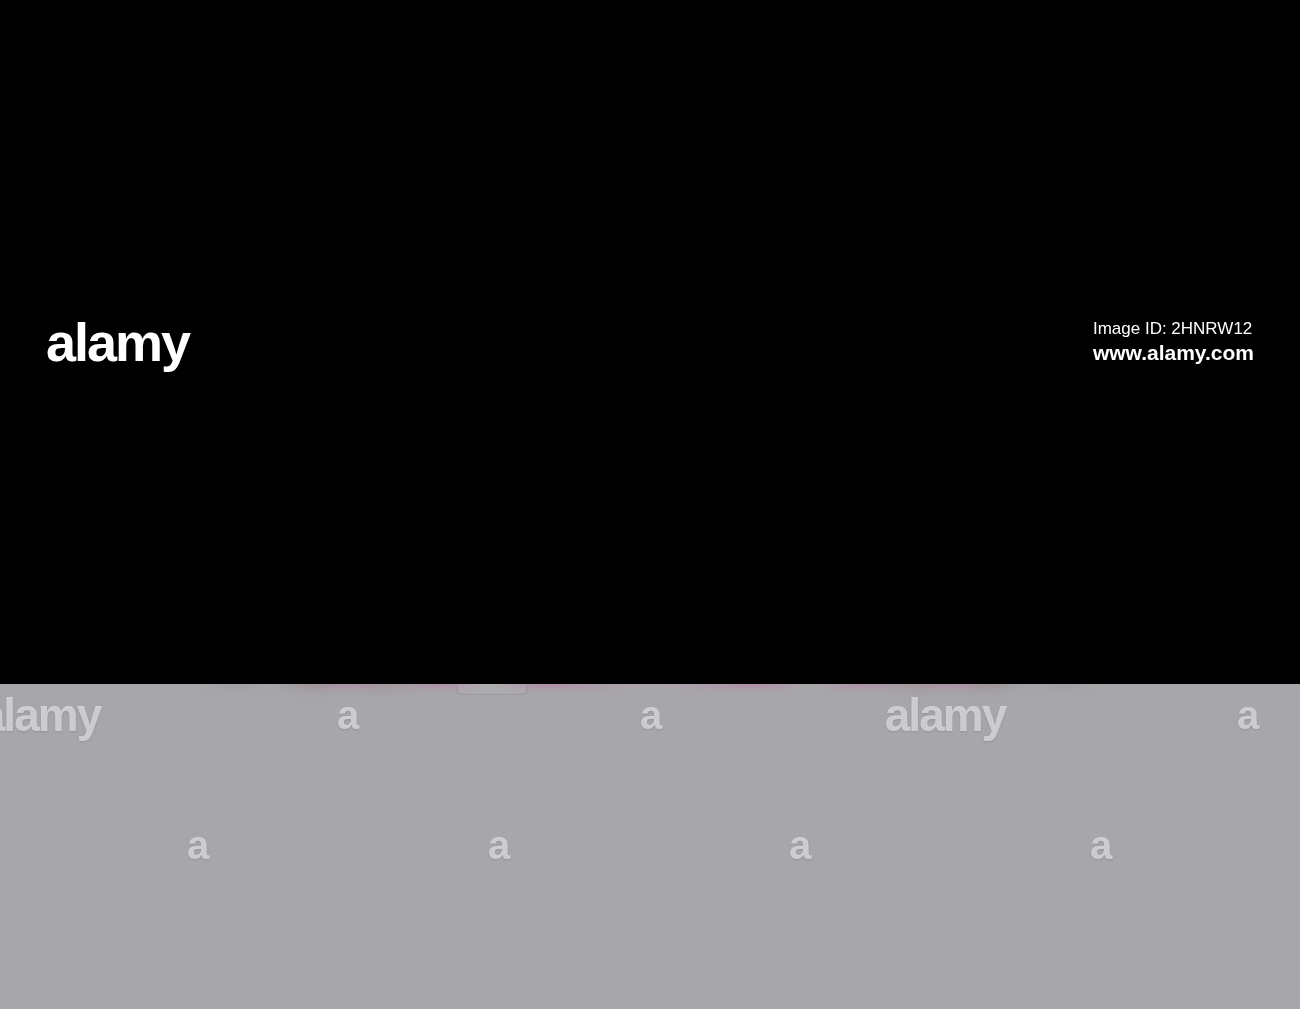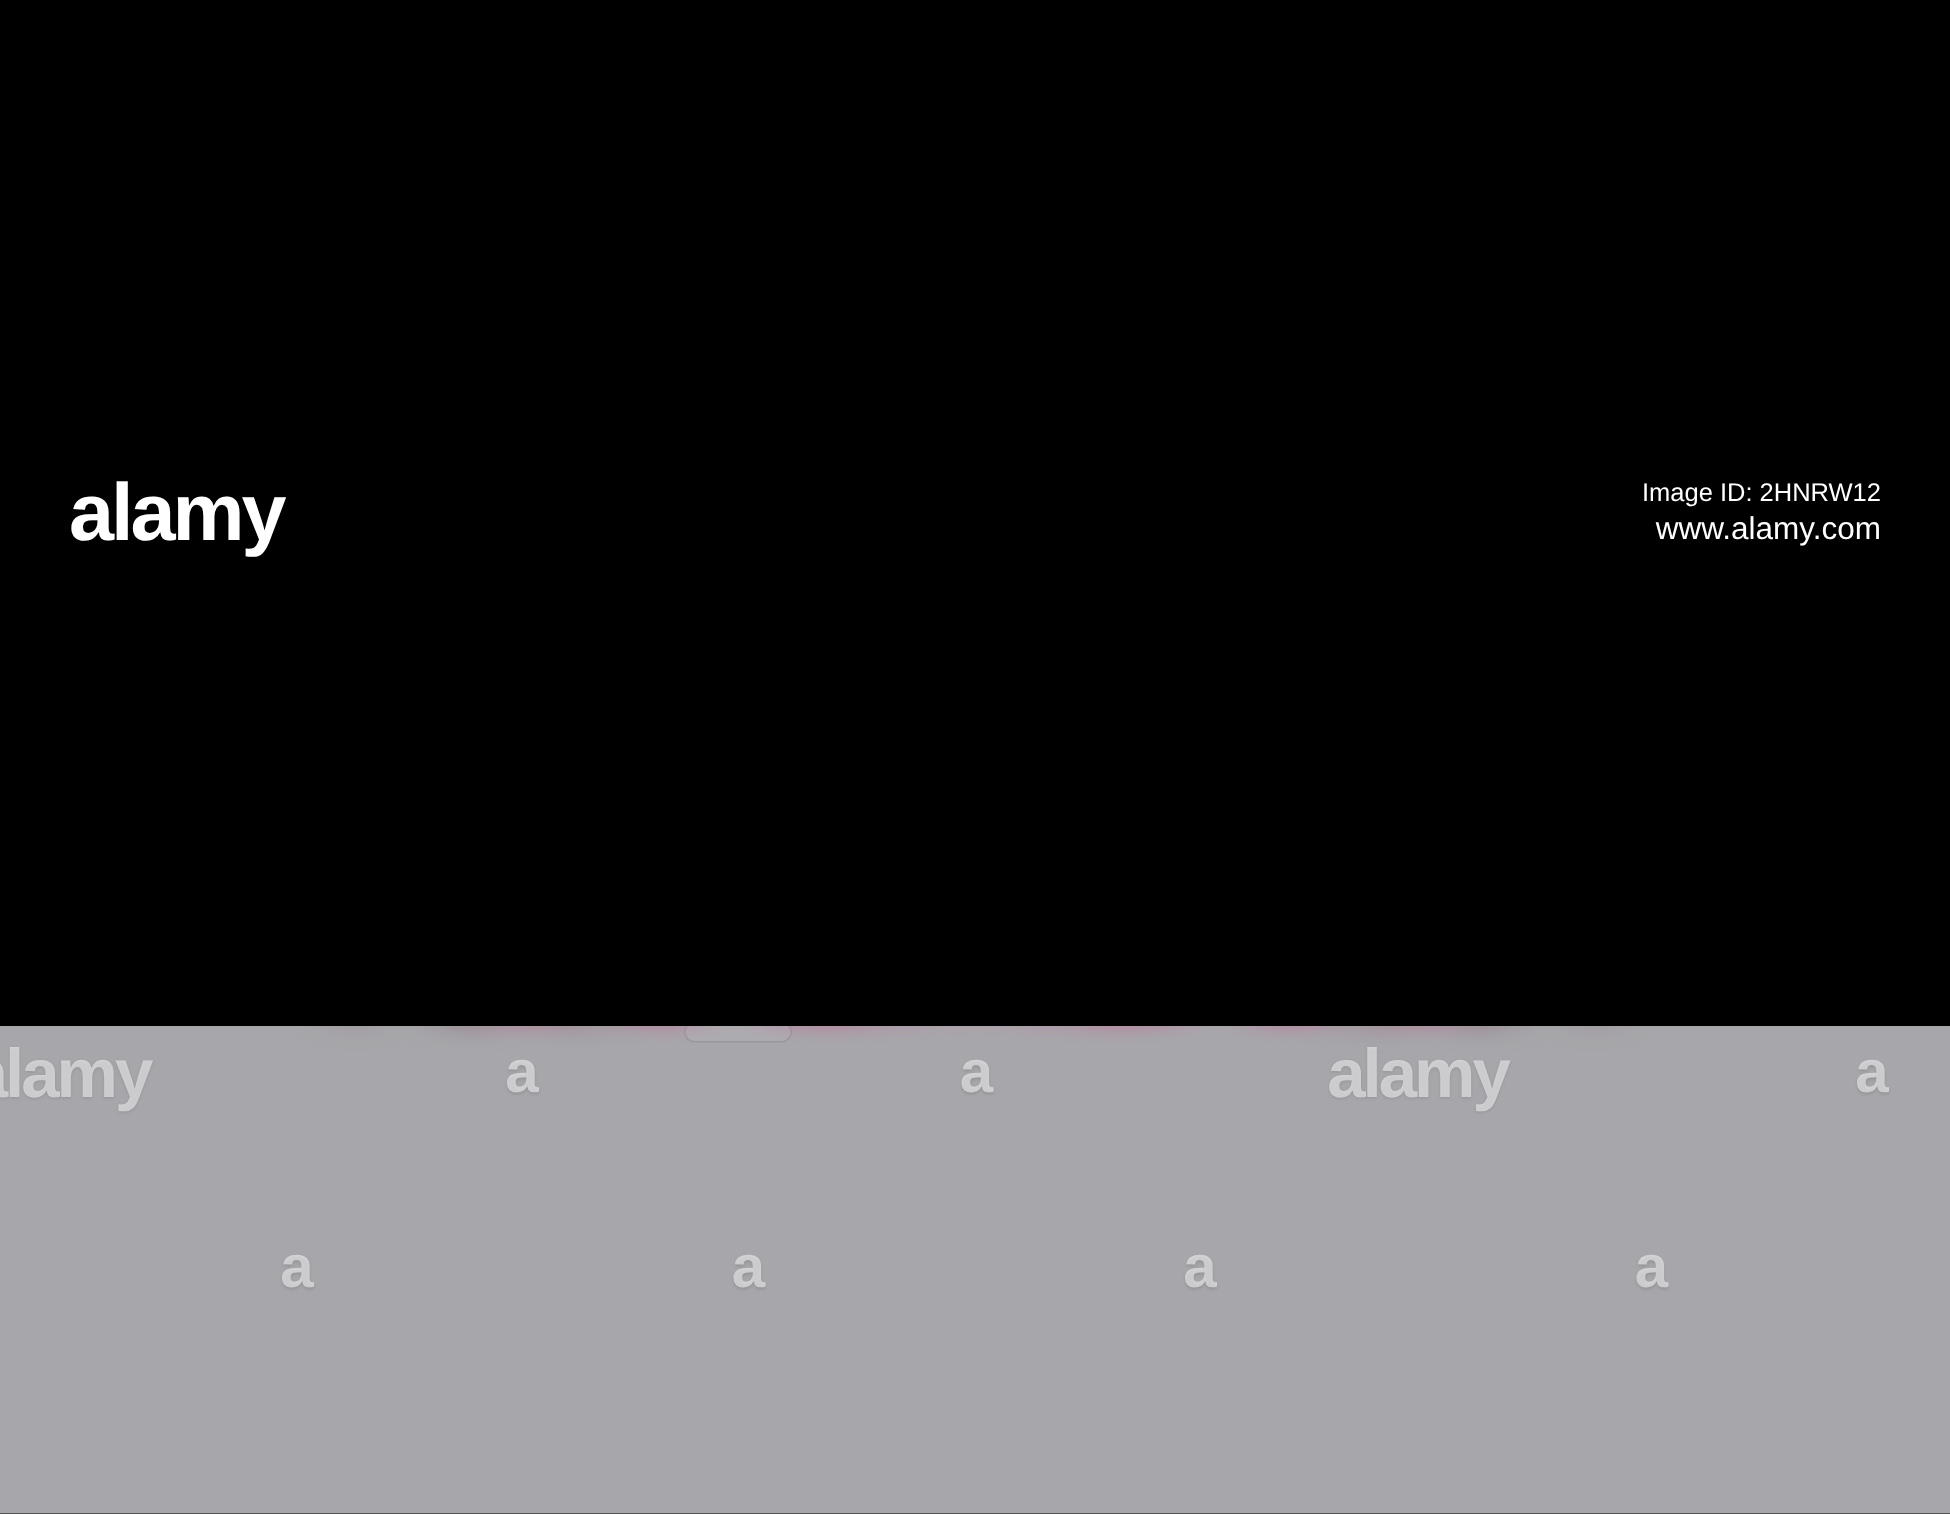--- a/index.html
+++ b/index.html
@@ -77,23 +77,23 @@
   .chips span{position:absolute;border:1.5px solid rgba(110,110,125,0.30);
     border-radius:8px;background:rgba(255,255,255,0.06);}
   svg.art{position:absolute;left:0;top:0;}
   .wms span{position:absolute;transform:translate(-50%,-50%);
     font-weight:bold;color:rgba(255,255,255,0.52);
     text-shadow:0 1px 2px rgba(90,90,100,0.25);letter-spacing:-2px;line-height:1;}
   .wm-a{font-size:40px;}
   .footer{position:absolute;left:0;top:930px;width:1300px;height:79px;
     display:flex;align-items:center;justify-content:space-between;}
   .footer .logo{font-weight:bold;font-size:54px;letter-spacing:-2px;margin-left:46px;line-height:1;}
-  .footer .meta{text-align:right;margin-right:46px;line-height:1.25;}
+  .footer .meta{text-align:left;margin-right:46px;line-height:1.25;}
   .footer .meta .id{font-size:17px;}
-  .footer .meta .url{font-size:21px;font-weight:normal;}
+  .footer .meta .url{font-size:21px;font-weight:bold;}
 </style>
 </head>
 <body>
 
 <div id="stage">
   <div class="base"></div>
   <div class="rings-bright"></div>
   <div class="rings-dark"></div>
   <div class="center-glow"></div>
   <div class="whitewash"></div>

